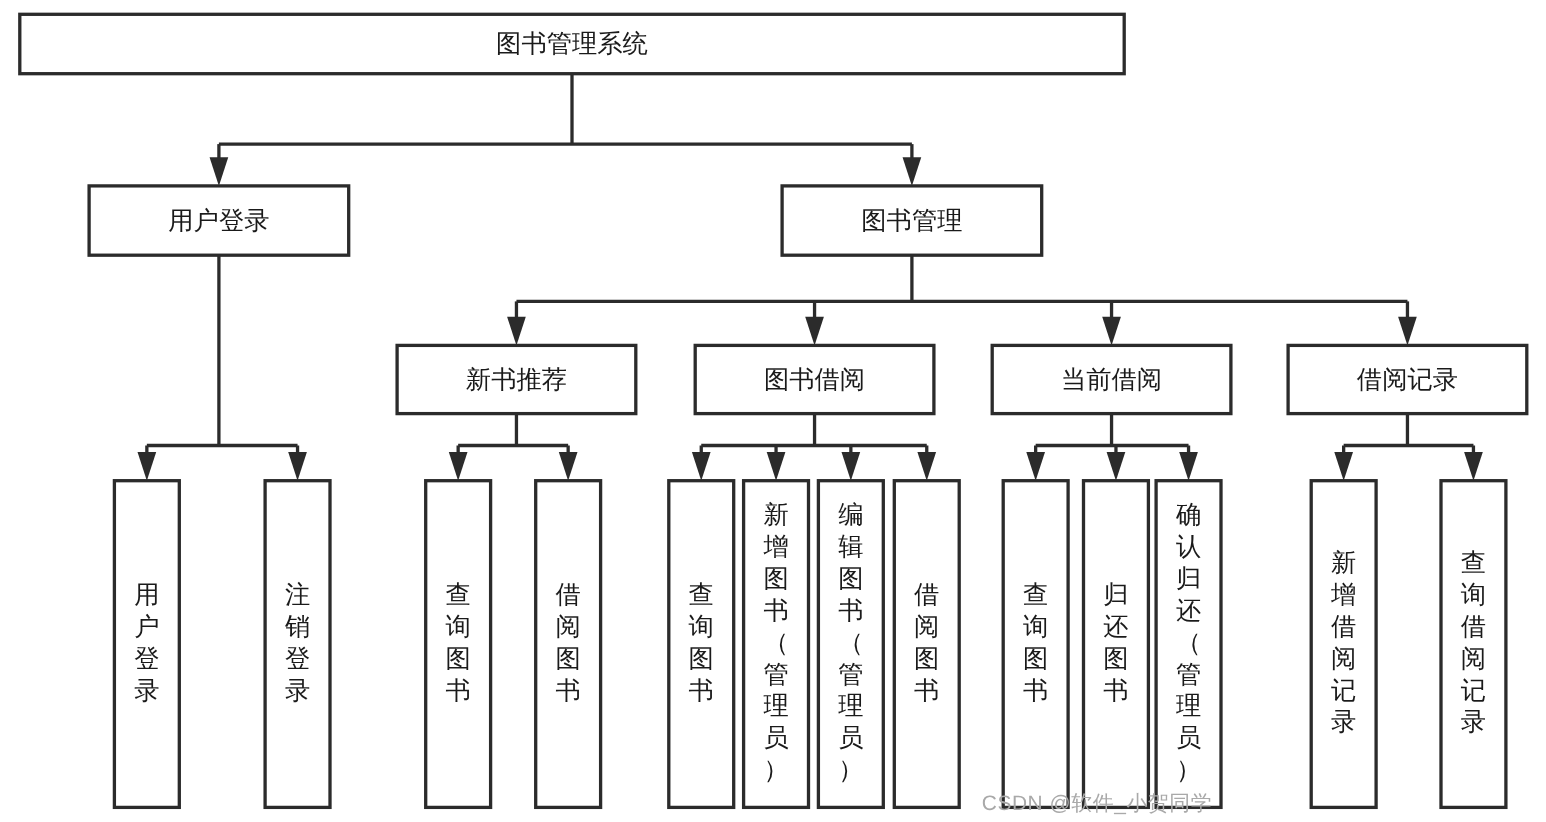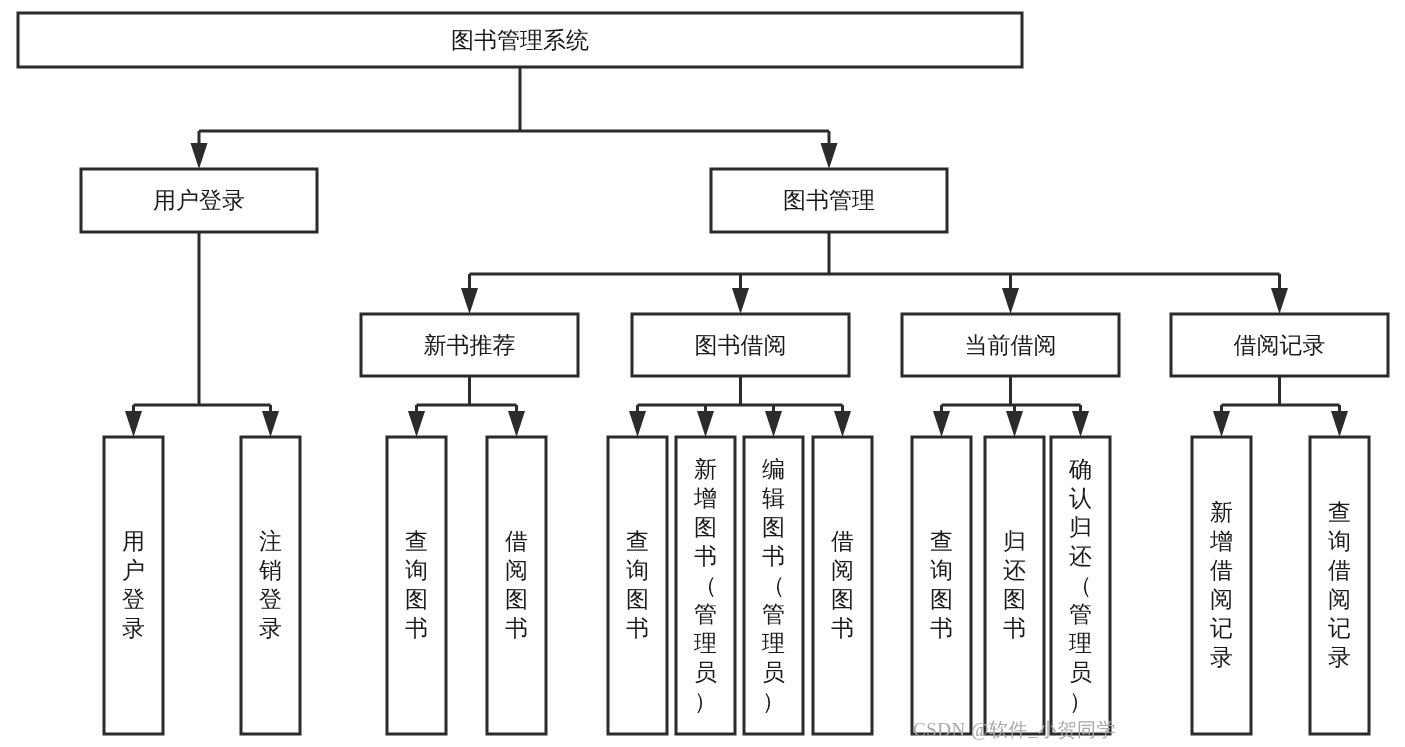--- a/index.html
+++ b/index.html
@@ -48,25 +48,25 @@
     stroke: #2b2b2b;
     stroke-width: 3;
     fill: none;
   }
   .arrow-head {
     fill: #2b2b2b;
     stroke: none;
   }
   .watermark {
     position: absolute;
-    right: 6px;
+    right: 20px;
     bottom: 4px;
     font-size: 19px;
     color: #a9a9a9;
-    font-family: Liberation Serif, serif;
+    font-family: Liberation Sans, sans-serif;
     white-space: nowrap;
     letter-spacing: 0.5px;
     margin-top: 48px;
   }
 </style>
 </head>
 <body>
 
 <div id="diagram-root">
   <svg id="tree-svg" viewBox="0 0 1405 747">

